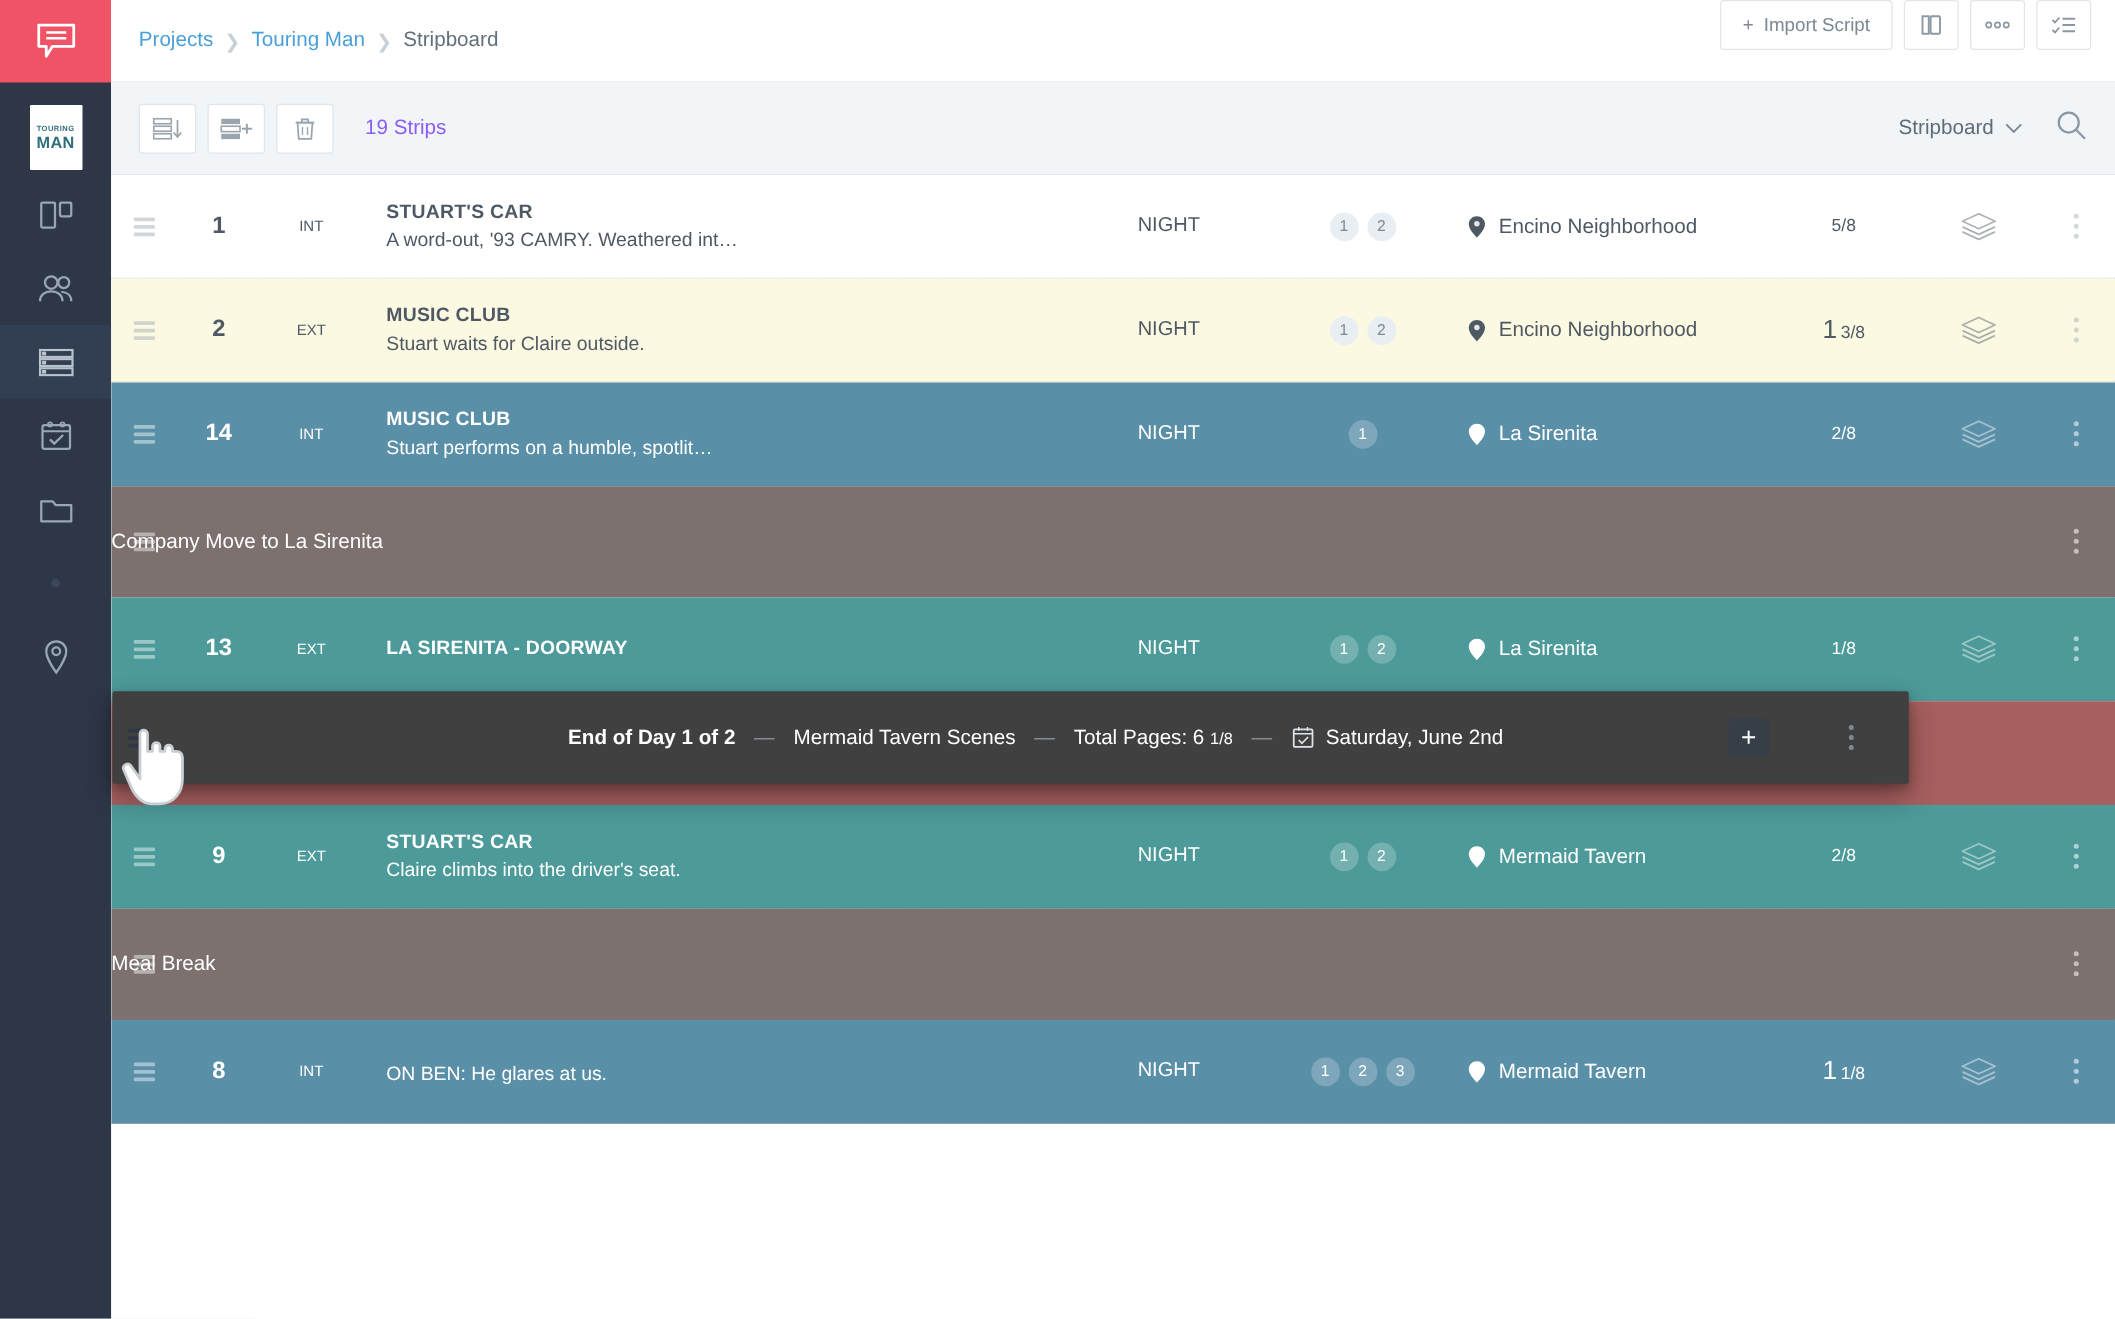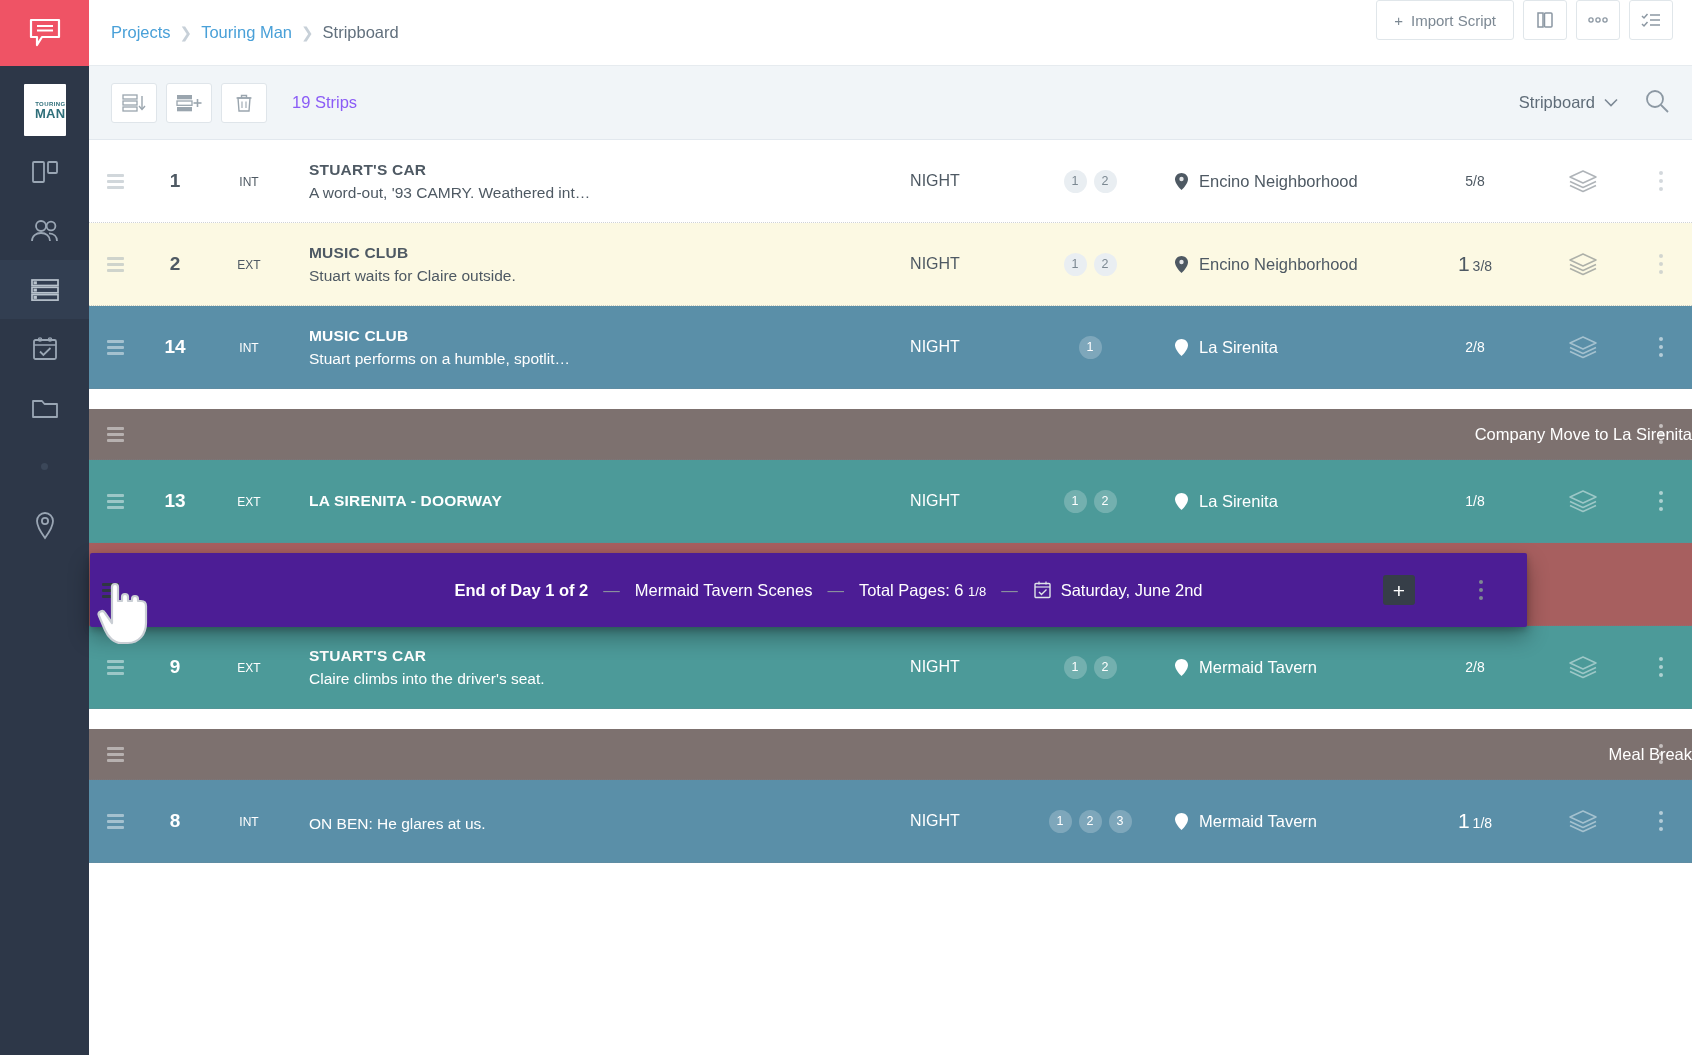--- a/index.html
+++ b/index.html
@@ -12,21 +12,21 @@
 
   
   .rail { width: 89px; background: #2d3748; flex: 0 0 89px; position: relative; }
   .rail-logo {
     height: 66px; background: #ef5365; display: flex;
     align-items: center; justify-content: center;
   }
   .rail-items { display: flex; flex-direction: column; align-items: center; }
   .rail-thumb {
     width: 42px; height: 52px; background: #fff; margin: 18px 0 6px 0;
-    display: flex; flex-direction: column; align-items: flex-end;
+    display: flex; flex-direction: column; align-items: center;
     justify-content: center; border-radius: 1px;
   }
   .rail-thumb .tt { font-size: 6px; letter-spacing: .4px; color: #2f6f7a; font-weight: bold; }
   .rail-thumb .tm { font-size: 13px; letter-spacing: .3px; color: #2f6f7a; font-weight: bold; line-height: 13px; }
   .rail-btn {
     width: 89px; height: 59px; display: flex; align-items: center;
     justify-content: center; cursor: pointer; position: relative;
   }
   .rail-btn.active { background: #323e51; }
   .rail-btn svg { display: block; }
@@ -95,21 +95,21 @@
   .strip {
     height: 83px; display: flex; align-items: center;
     border-bottom: 1px dotted rgba(120,130,140,.35); position: relative;
   }
   .strip.light { background: #ffffff; }
   .strip.cream { background: #fcf9e3; }
   .strip.blue  { background: #5a8fa8; }
   .strip.teal  { background: #4c9a99; }
   .strip.red   { background: #a75f5f; }
   .strip.brown { background: #7d716f; }
-  .strip.banner { height: 51px; justify-content: flex-end; margin-top: 20px; }
+  .strip.banner { height: 89px; justify-content: flex-start; }
 
   .strip.light, .strip.cream { color: #4e5963; }
   .strip.blue, .strip.teal, .strip.red, .strip.brown { color: #ffffff; }
 
   .scene-no { font-size: 19px; font-weight: bold; }
   .ie { font-size: 12px; }
   .set-title { font-size: 15.5px; font-weight: bold; letter-spacing: .2px; }
   .set-desc { font-size: 15.5px; margin-top: 5px; }
   .dn { font-size: 16px; }
   .loc { font-size: 16.5px; display: flex; align-items: center; gap: 10px; }
@@ -140,21 +140,21 @@
   .kebab { display: flex; flex-direction: column; gap: 4px; cursor: pointer; }
   .kebab i { width: 4px; height: 4px; border-radius: 50%; background: currentColor; opacity: .55; }
   .strip.light .kebab, .strip.cream .kebab { color: #aeb8c0; }
   .strip.blue .kebab, .strip.teal .kebab, .strip.red .kebab, .strip.brown .kebab { color: #fff; }
 
   .layers { opacity: .45; }
 
   
   .drag-overlay {
     position: absolute; left: 90px; top: 553px; width: 1437px; height: 74px;
-    background: #4c1d95; border-radius: 2px;
+    background: #404040; border-radius: 2px;
     box-shadow: 0 10px 22px rgba(0,0,0,.33), 0 3px 7px rgba(0,0,0,.22);
     display: flex; align-items: center; z-index: 40; color: #fff;
   }
   .drag-overlay .ovl-grip { position: absolute; left: 12px; display: flex; flex-direction: column; gap: 3px; }
   .drag-overlay .ovl-grip i { width: 17px; height: 3px; background: #2f3742; border-radius: 1px; }
   .ovl-center {
     flex: 1; display: flex; align-items: center; justify-content: center;
     gap: 15px; font-size: 16.5px; padding-left: 40px;
   }
   .ovl-strong { font-weight: bold; }

